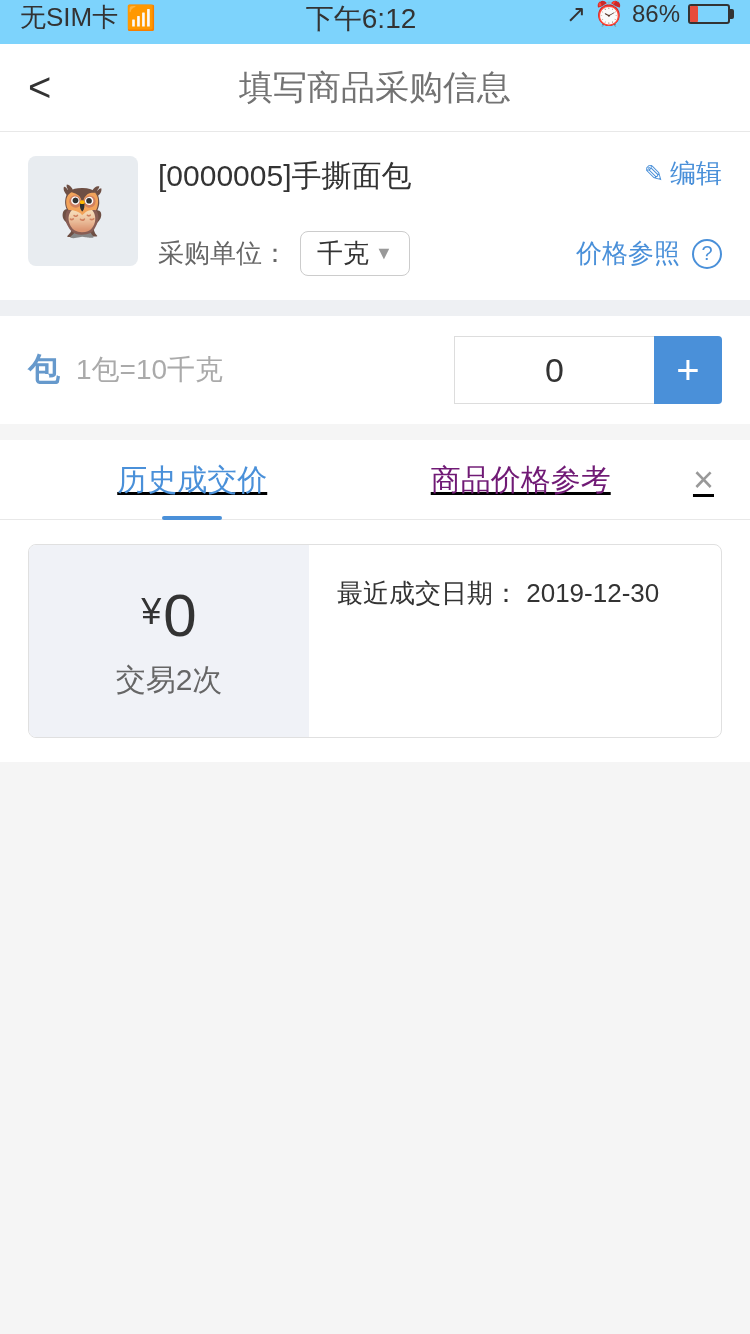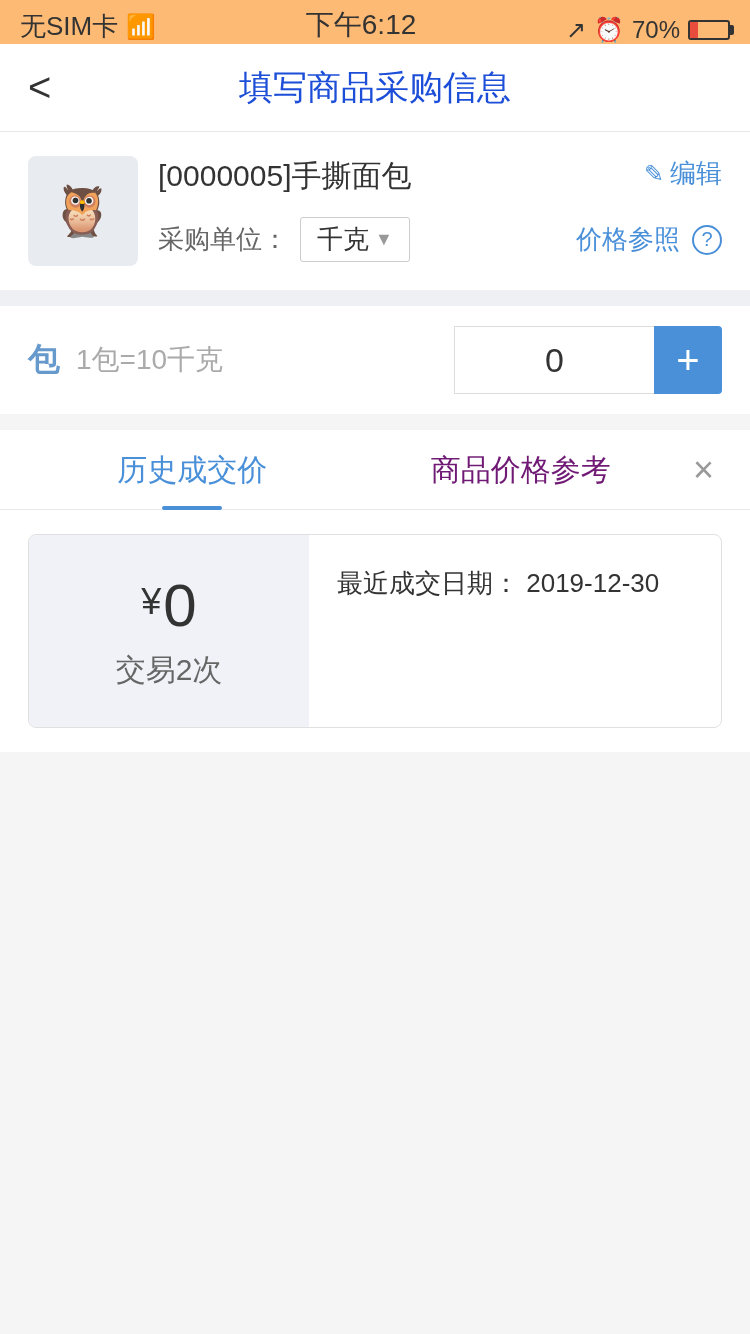--- a/index.html
+++ b/index.html
@@ -9,23 +9,23 @@
       min-height: 1334px;
       font-family: -apple-system, 'PingFang SC', 'Helvetica Neue', Arial, sans-serif;
       background: #f5f5f5;
       overflow-x: hidden;
     }
 
     
     .status-bar {
       width: 750px;
       height: 44px;
-      background: #fdba74;
-      display: flex;
-      align-items: flex-end;
+      background: #7dd3fc;
+      display: flex;
+      align-items: flex-start;
       justify-content: space-between;
       padding: 0 20px;
       font-size: 26px;
     }
     .status-left {
       display: flex;
       align-items: center;
       gap: 8px;
       font-size: 26px;
       color: #333;
@@ -83,21 +83,21 @@
     }
     .nav-back {
       position: absolute;
       left: 28px;
       font-size: 40px;
       color: #333;
       cursor: pointer;
     }
     .nav-title {
       font-size: 34px;
-      color: #1d4ed8;
+      color: #737373;
       font-weight: 500;
     }
 
     
     .product-section {
       background: #fff;
       padding: 24px 28px;
       margin-top: 0;
     }
     .product-row {
@@ -141,34 +141,34 @@
       font-size: 26px;
       cursor: pointer;
     }
     .edit-icon {
       font-size: 24px;
     }
     .purchase-unit-row {
       display: flex;
       align-items: center;
       justify-content: space-between;
-      margin-top: 20px;
+      margin-top: 34px;
     }
     .purchase-unit-left {
       display: flex;
       align-items: center;
       gap: 12px;
     }
     .purchase-unit-label {
       font-size: 26px;
       color: #666;
     }
     .unit-select {
       border: 1px solid #ccc;
-      border-radius: 3px;
+      border-radius: 8px;
       padding: 4px 16px;
       font-size: 26px;
       color: #333;
       background: #fff;
       display: flex;
       align-items: center;
       gap: 6px;
       cursor: pointer;
     }
     .unit-select-arrow {
@@ -259,20 +259,21 @@
     }
 
     
     .tab-row {
       display: flex;
       align-items: center;
       border-bottom: 1px solid #e8e8e8;
       padding: 0 28px;
       position: relative;
       height: 80px;
+      text-decoration: underline;
     }
     .tab-item {
       flex: 1;
       text-align: center;
       font-size: 30px;
       color: #701a75;
       height: 80px;
       line-height: 80px;
       cursor: pointer;
       position: relative;
@@ -362,21 +363,21 @@
 
 <div class="status-bar">
   <div class="status-left">
     <span>无SIM卡</span>
     <span class="wifi-icon">📶</span>
   </div>
   <div class="status-center">下午6:12</div>
   <div class="status-right">
     <span>↗</span>
     <span>⏰</span>
-    <span>70%</span>
+    <span>86%</span>
     <div class="battery-bar">
       <div class="battery-fill"></div>
     </div>
   </div>
 </div>
 
 <div class="nav-bar">
   <div class="nav-back">&lt;</div>
   <div class="nav-title">填写商品采购信息</div>
 </div>

